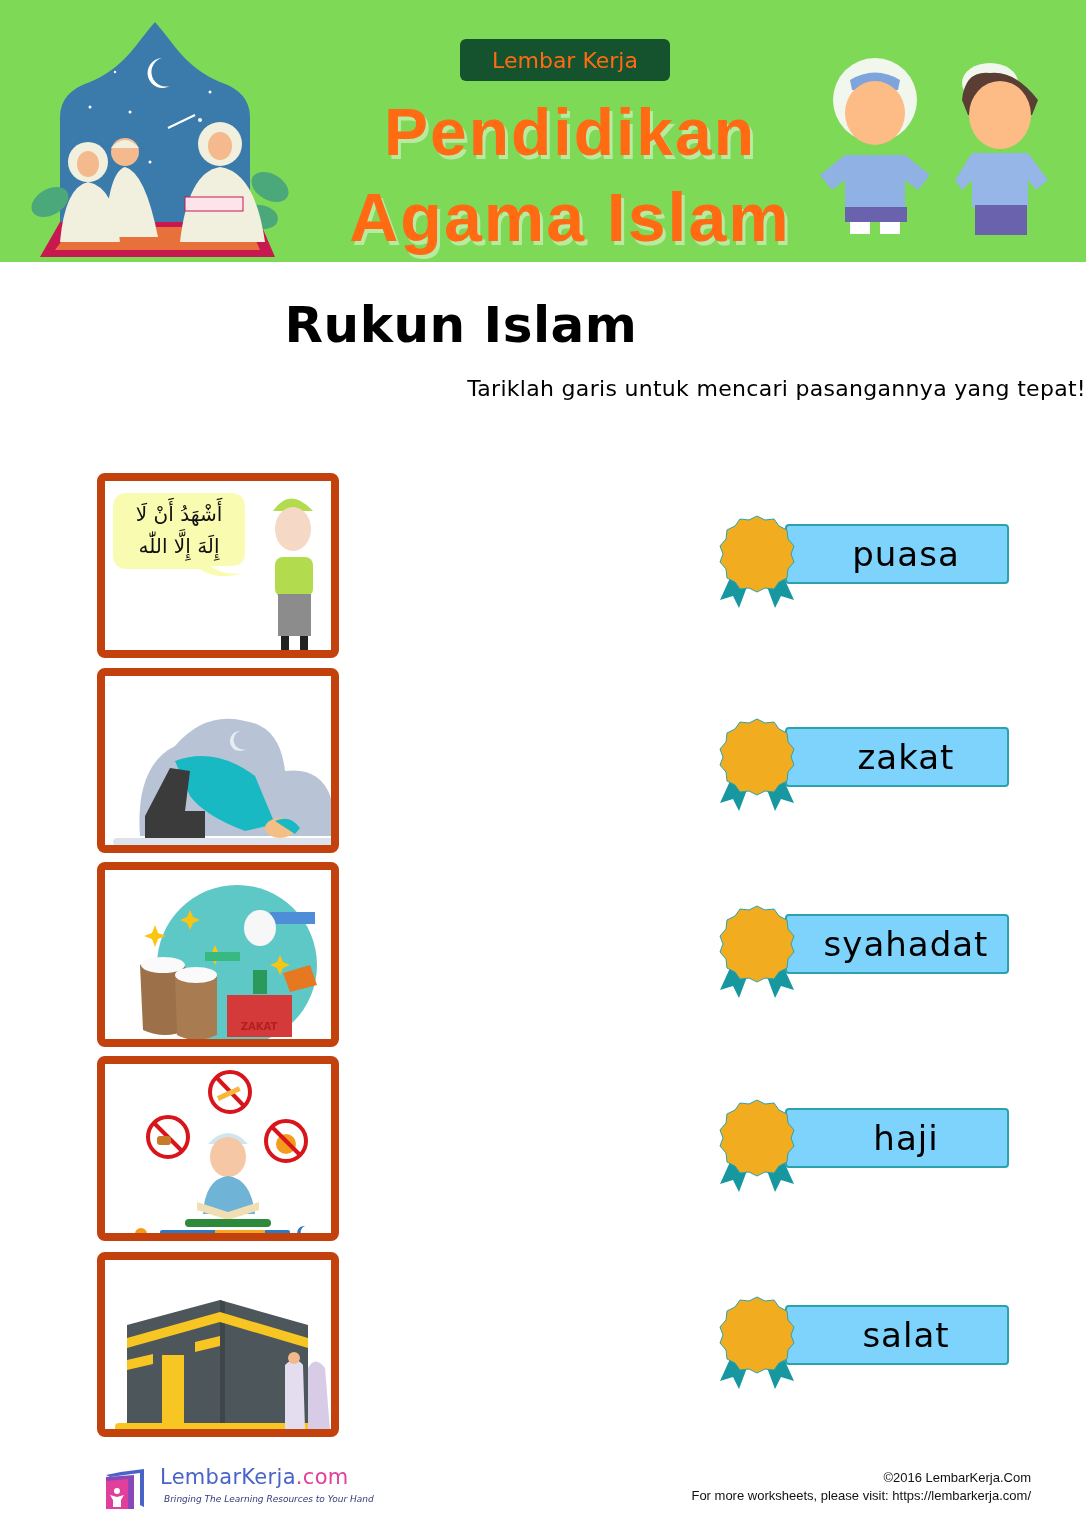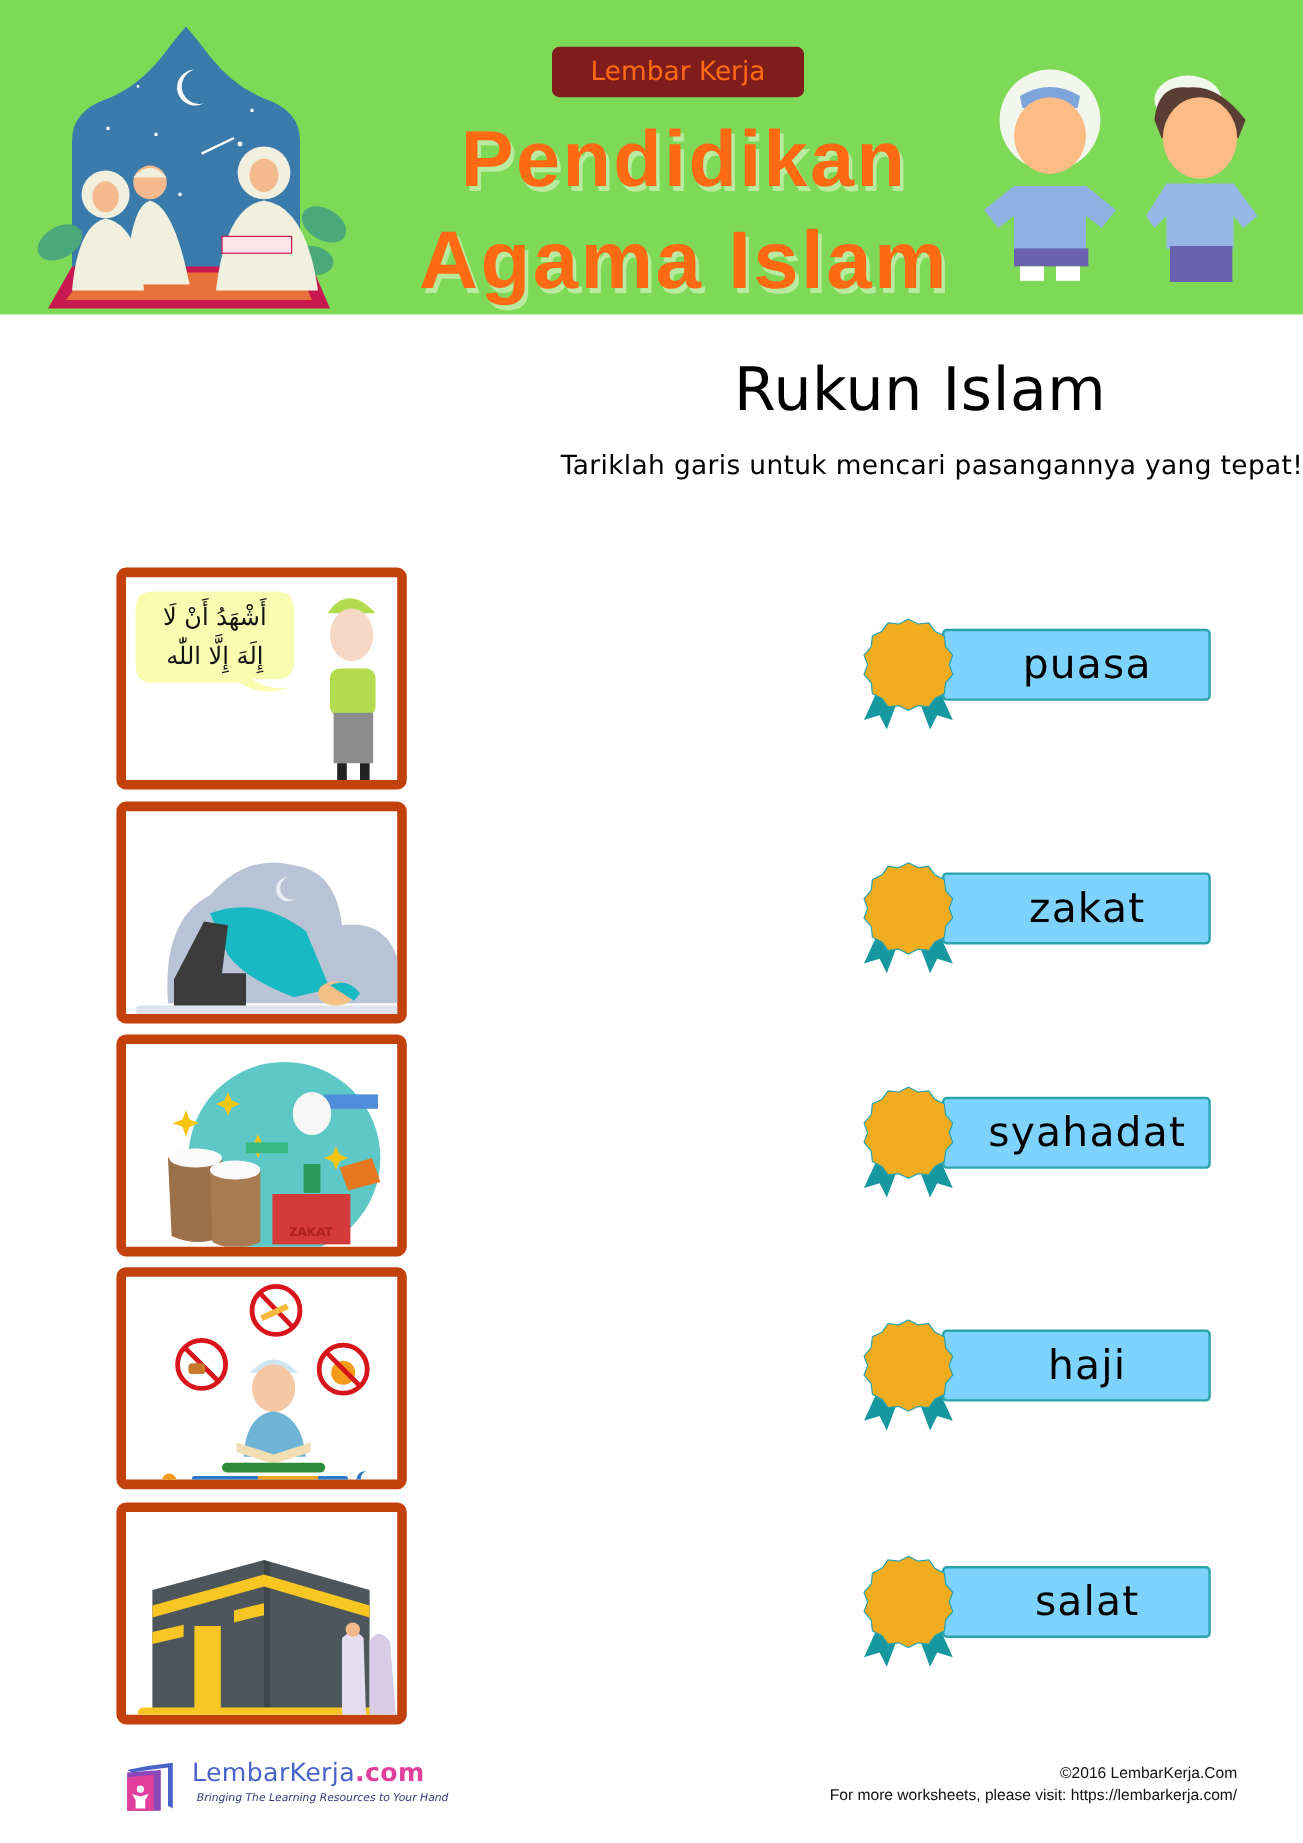--- a/index.html
+++ b/index.html
@@ -1,49 +1,49 @@
 <!DOCTYPE html>
 <html><head>
 <meta charset="utf-8">
 <style>
   * { box-sizing: border-box; margin: 0; padding: 0; }
   html, body { width: 1086px; height: 1536px; background: #ffffff; overflow: hidden; }
   body { position: relative; font-family: "DejaVu Sans", sans-serif; color: #000; }
 
   
   .banner { position: absolute; left: 0; top: 0; width: 1086px; height: 262px; background: #7ed957; }
-  .badge { position: absolute; left: 460px; top: 39px; width: 210px; height: 42px; background: #7f1d1d; border-radius: 6px;
+  .badge { position: absolute; left: 460px; top: 39px; width: 210px; height: 42px; background: #14532d; border-radius: 6px;
            display: flex; align-items: center; justify-content: center; color: #ff6a13; font-size: 22px; text-align: right; }
   .title-line { position: absolute; left: 300px; width: 540px; text-align: center; color: #ff6a13; font-weight: bold;
                 font-family: Liberation Sans, sans-serif; letter-spacing: 2px;
                 text-shadow: 3px 4px 0 #b8eaa0; }
   .title-1 { top: 92px; font-size: 66px; line-height: 80px; }
   .title-2 { top: 176px; font-size: 68px; line-height: 82px; }
 
   .illus-left { position: absolute; left: 20px; top: 22px; width: 280px; height: 240px; }
   .illus-right { position: absolute; left: 800px; top: 45px; width: 280px; height: 200px; }
 
   
-  .heading { position: absolute; left: 0; top: 296px; width: 922px; text-align: right; font-size: 50px; font-weight: normal; letter-spacing: 0.5px; }
+  .heading { position: absolute; left: 0; top: 296px; width: 922px; text-align: center; font-size: 50px; font-weight: bold; letter-spacing: 0.5px; }
   .instruction { position: absolute; left: 0; top: 376px; width: 1086px; text-align: right; font-size: 22px; letter-spacing: 0.3px; }
 
   
   .card { position: absolute; left: 97px; width: 242px; height: 185px; border: 8px solid #c2410c; border-radius: 8px; background: #fff; overflow: hidden; }
   .card svg { position: absolute; left: 0; top: 0; width: 236px; height: 179px; }
 
   
   .label { position: absolute; left: 715px; width: 300px; height: 95px; }
   .label .box { position: absolute; left: 70px; top: 4px; width: 224px; height: 60px; border: 2px solid #2aa3ad; border-radius: 4px; background: #7dd3fc;
                 display: flex; align-items: center; justify-content: center; font-size: 34px; letter-spacing: 1px; padding-left: 18px; }
   .label svg { position: absolute; left: 0; top: -8px; width: 84px; height: 100px; }
 
   
   .footer-logo { position: absolute; left: 104px; top: 1465px; width: 260px; height: 50px; }
   .footer-logo .brand { position: absolute; left: 56px; top: 0; font-size: 21px; color: #4a63c9; letter-spacing: 0.3px; }
-  .footer-logo .brand .dom { color: #e0409b; font-weight: bold; }
+  .footer-logo .brand .dom { color: #e0409b; }
   .footer-logo .tag { position: absolute; left: 60px; top: 29px; font-size: 9px; font-style: italic; color: #333a7a; white-space: nowrap; }
   .footer-logo svg { position: absolute; left: 0; top: 2px; width: 46px; height: 44px; }
   .footer-right { position: absolute; right: 55px; top: 1469px; text-align: right; font-family: "Liberation Sans", sans-serif; font-size: 13px; line-height: 18px; color: #111; }
 </style>
 </head>
 <body>
 
 <div class="banner">
   <svg class="illus-left" viewBox="0 0 280 240">
 

